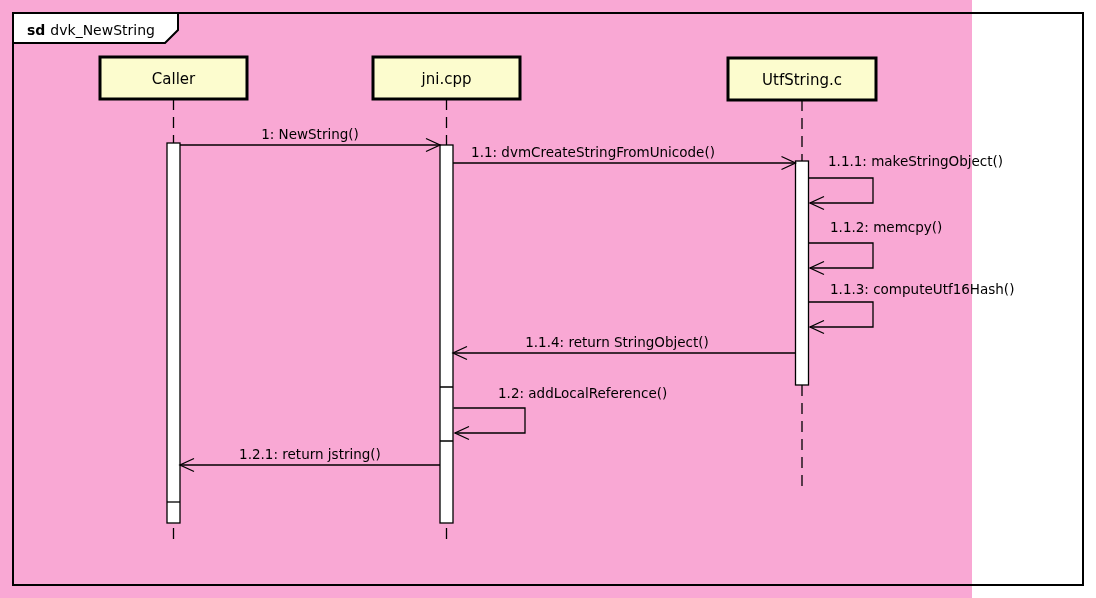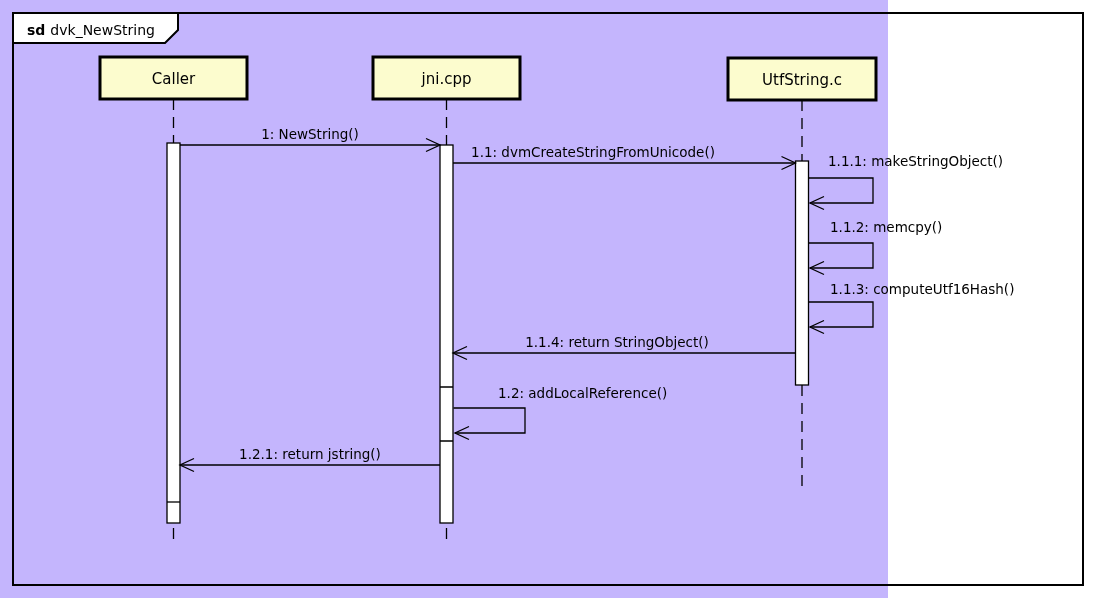--- a/index.html
+++ b/index.html
@@ -1,16 +1,16 @@
 <!DOCTYPE html>
 <html><head>
 <meta charset="utf-8">
 <style>
   html, body { margin: 0; padding: 0; background: #ffffff; }
-  .canvas { position: relative; width: 888px; height: 598px; background: #c4b5fd; }
+  .canvas { position: relative; width: 972px; height: 598px; background: #f9a8d4; }
   svg text { fill: #000000; }
   .title-text   { font: 14px "DejaVu Sans", sans-serif; }
   .title-kw     { font-weight: bold; }
   .head-label   { font: 15px "DejaVu Sans", sans-serif; }
   .msg-label    { font: 13.5px "DejaVu Sans", sans-serif; }
   .frame-rect   { fill: none; stroke: #000; stroke-width: 2; }
   .tab-shape    { fill: #fff; stroke: #000; stroke-width: 2; }
   .head-box     { stroke: #000; stroke-width: 3; }
   .activation   { fill: #fff; stroke: #000; stroke-width: 1.3; }
   .line         { stroke: #000; stroke-width: 1.3; fill: none; }

